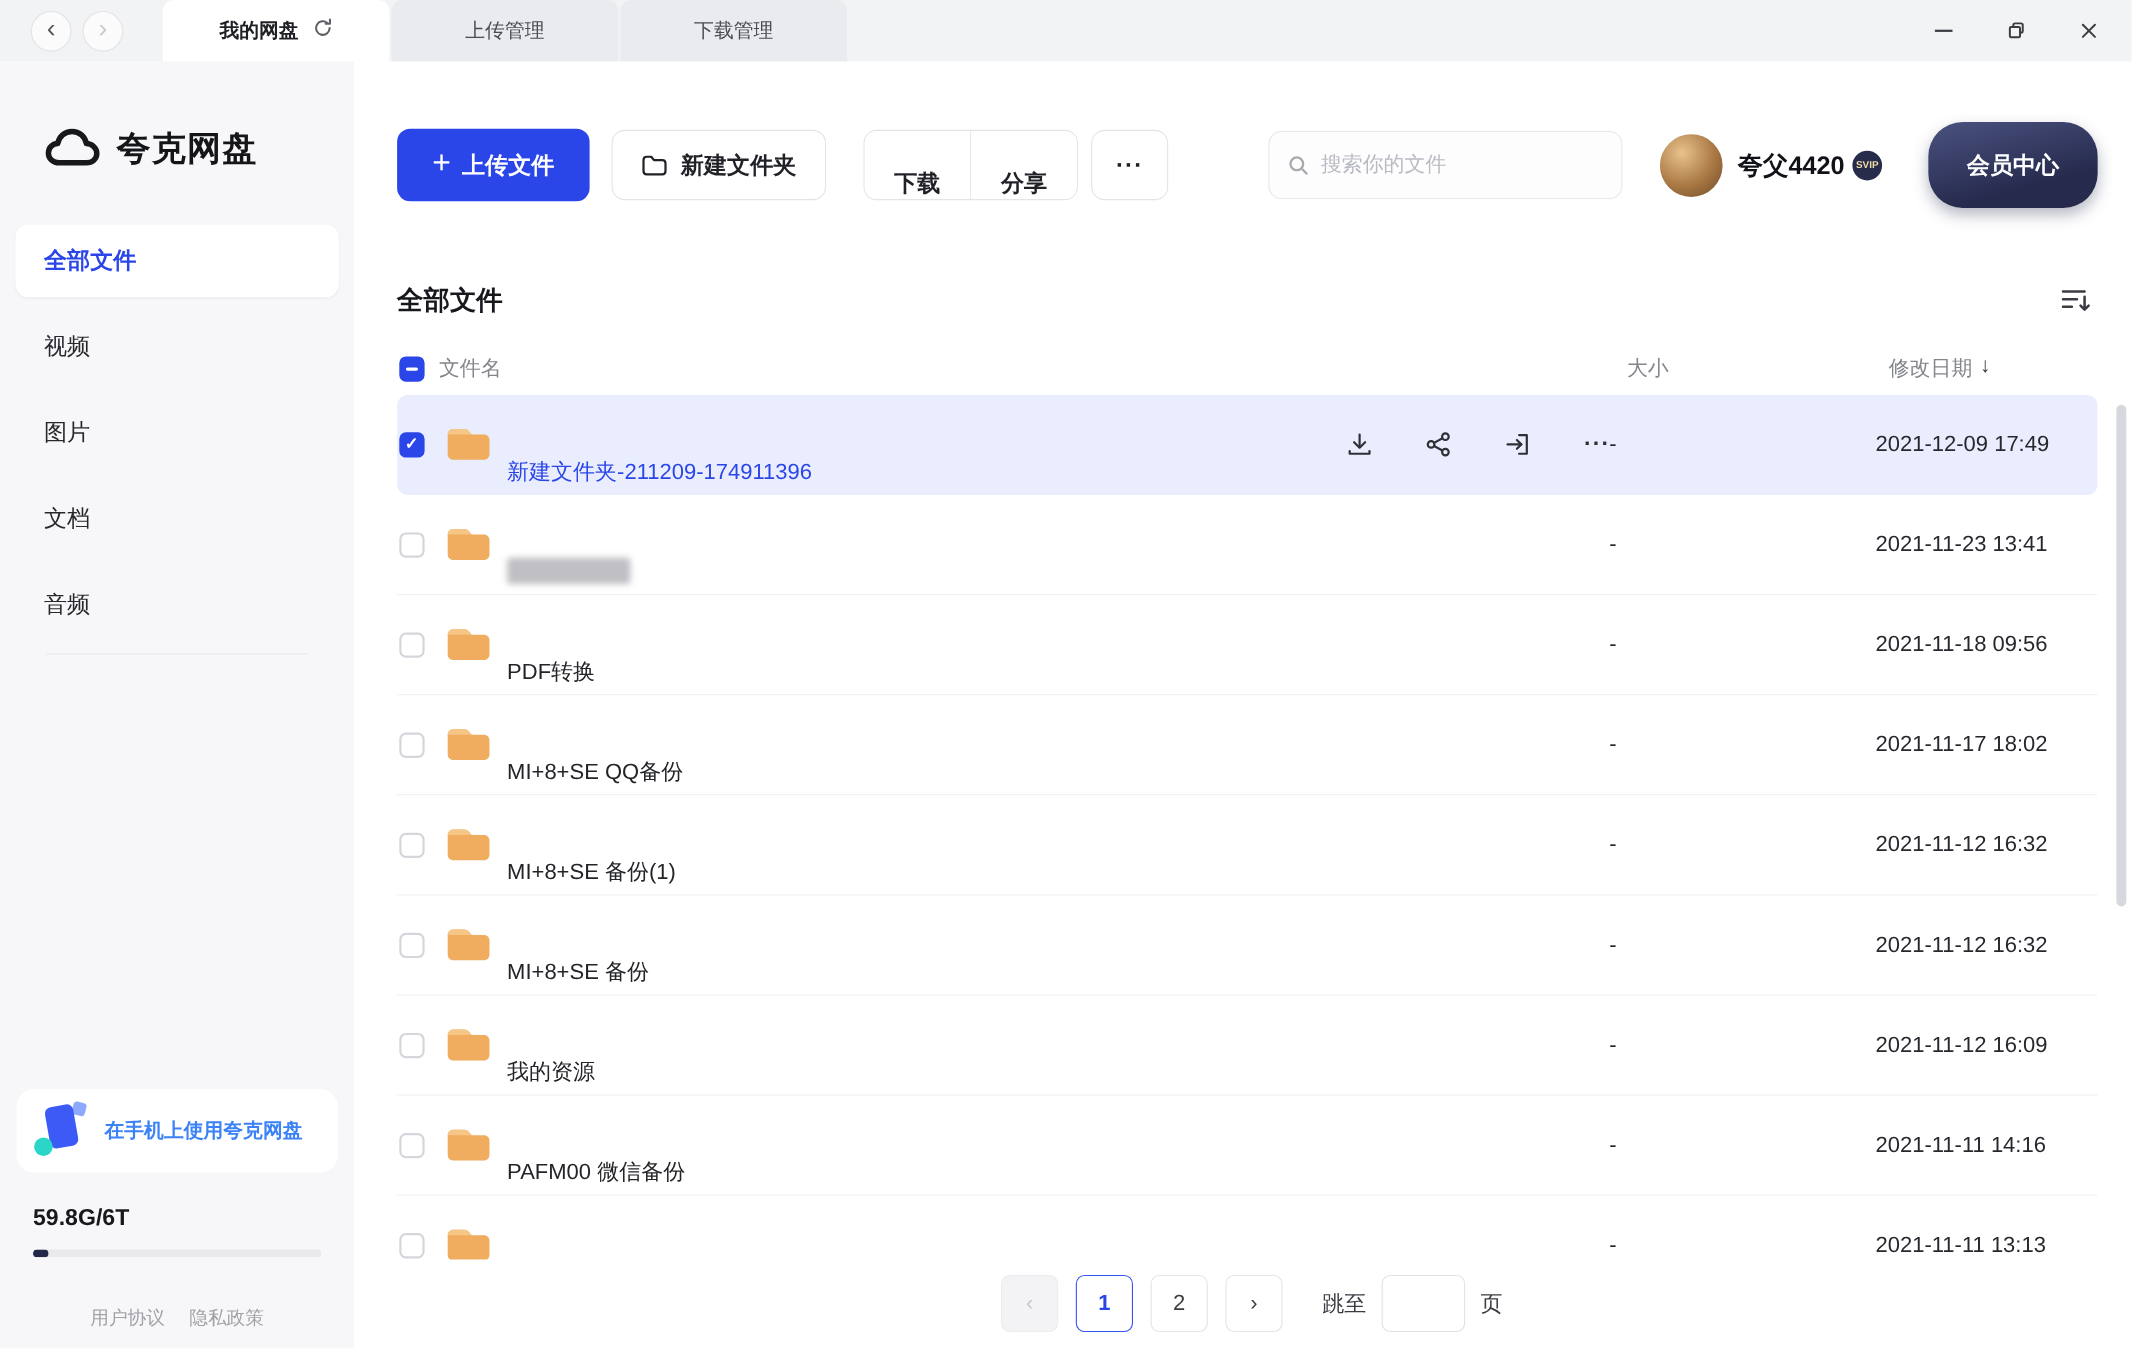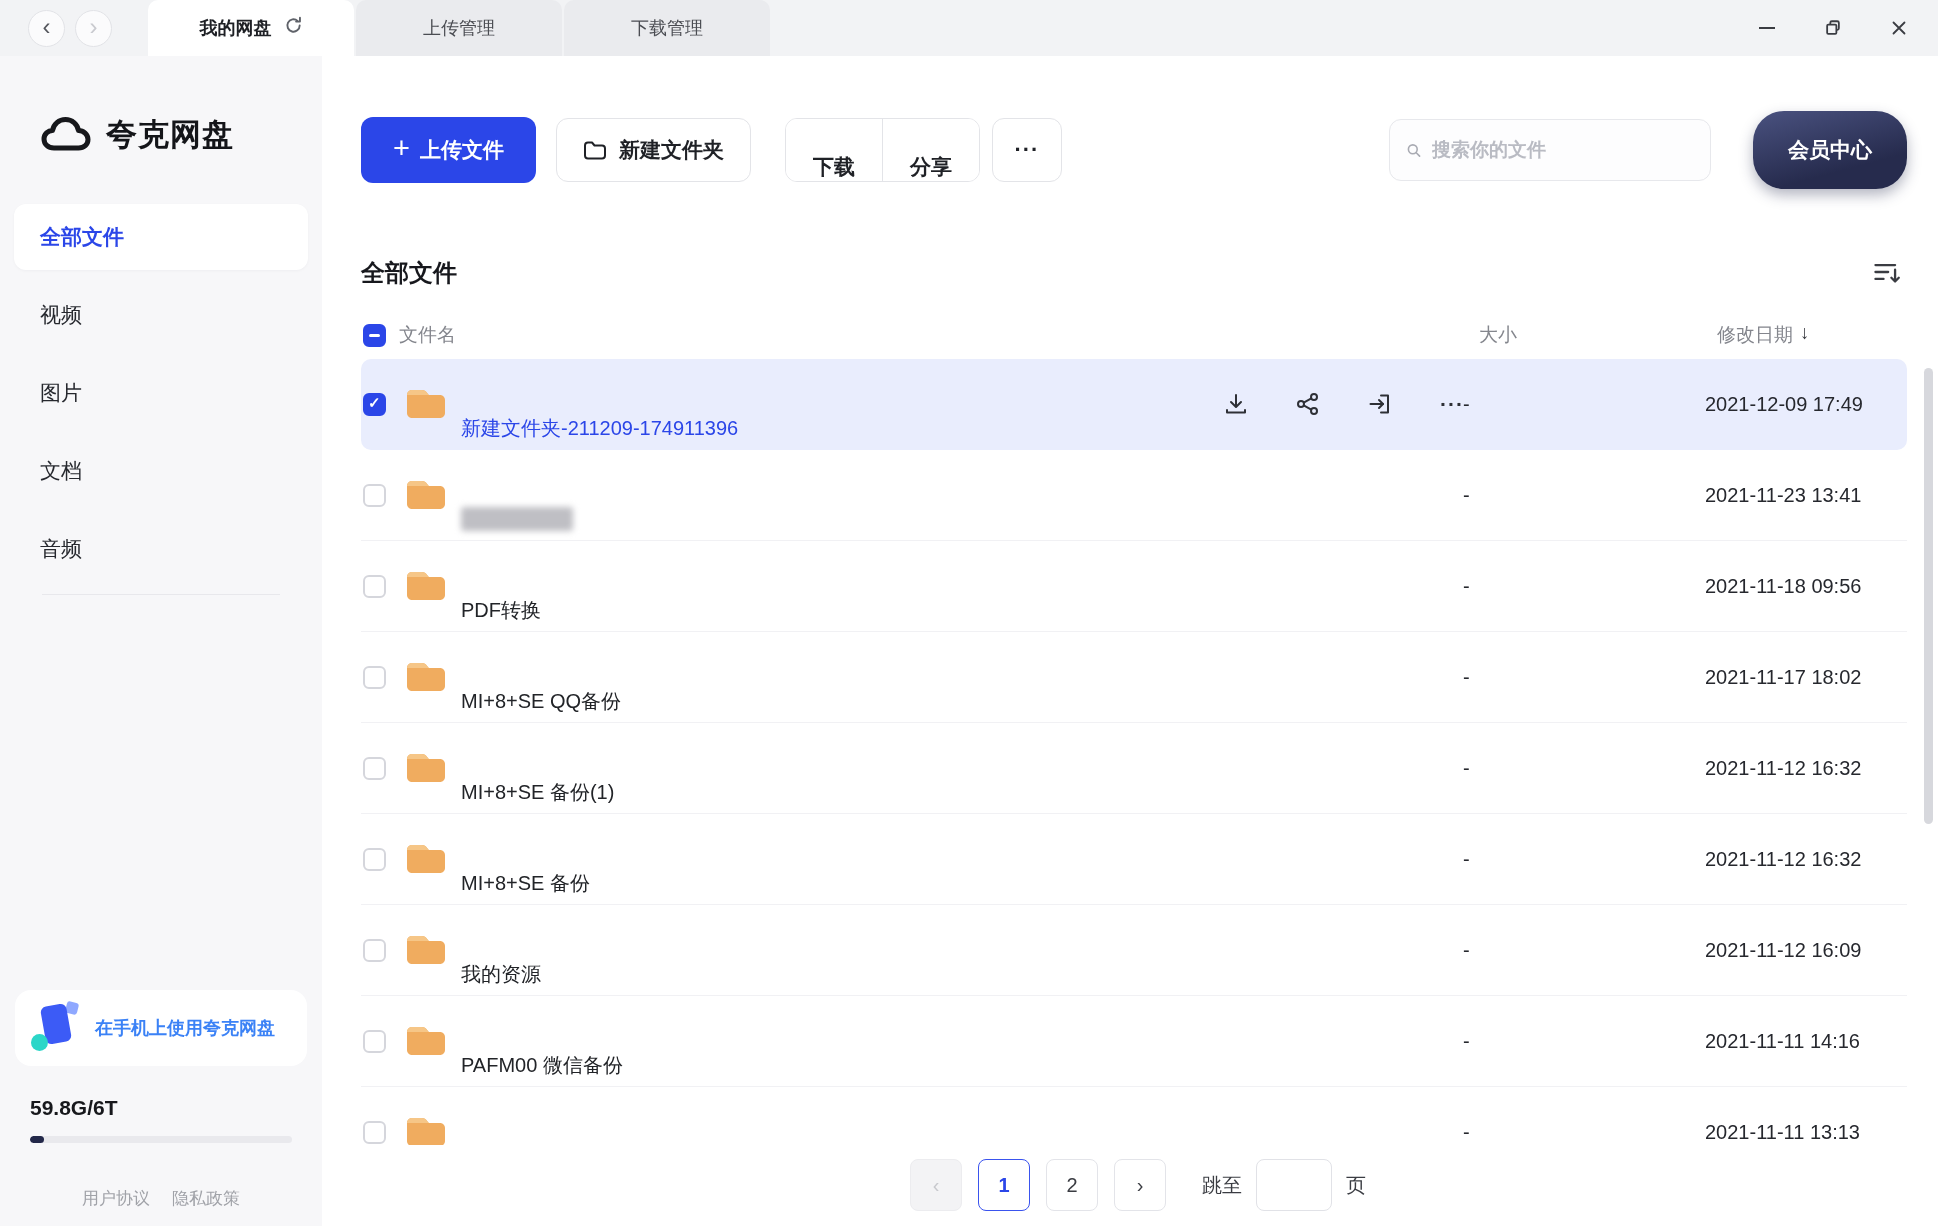--- a/index.html
+++ b/index.html
@@ -64,21 +64,21 @@
   .btn-group { margin-left:34px; height:64px; border:1px solid #E3E4E8; border-radius:12px; display:flex;
                align-items:stretch; overflow:hidden; background:#fff; }
   .btn-seg { padding:0 27px; display:flex; align-items:flex-end; font-size:21px; font-weight:700; color:#1F2126;
              background:#fff; border:none; }
   .seg-divider { width:1px; background:#E3E4E8; }
   .btn-more { margin-left:12px; width:70px; height:64px; border:1px solid #E3E4E8; border-radius:12px; background:#fff;
               font-size:22px; font-weight:700; color:#1F2126; display:flex; align-items:center; justify-content:center;
               letter-spacing:1px; }
   .search-box { margin-left:auto; width:322px; height:62px; border:1px solid #E7E8EC; border-radius:12px;
                 display:flex; align-items:center; padding:0 16px; gap:10px; background:#FDFDFE; }
-  .search-box input { border:none; outline:none; flex:1; font-size:19px; color:#1F2126; background:transparent;font-weight:bold; }
+  .search-box input { border:none; outline:none; flex:1; font-size:19px; color:#1F2126; background:transparent; }
   .search-box input::placeholder { color:#B9BBC3; }
   .user-cluster { display:flex; align-items:center; margin-left:34px; cursor:pointer; }
   .avatar { width:57px; height:57px; border-radius:50%;
             background:radial-gradient(circle at 35% 30%, #E9C28C, #A97844 55%, #6E4A26); }
   .user-name { margin-left:14px; font-size:23px; font-weight:700; color:#101217; }
   .svip { margin-left:7px; width:27px; height:27px; border-radius:50%; background:#272C4B; color:#EBD9A9;
           font-size:9px; font-weight:700; display:flex; align-items:center; justify-content:center; }
   .btn-member { margin-left:42px; height:78px; padding:0 35px; border-radius:31px; border:none;
                 background:linear-gradient(165deg,#4A5280 0%,#262B4D 70%); color:#fff; font-size:21px; font-weight:700;
                 box-shadow:0 6px 14px rgba(38,43,77,0.35); }
@@ -258,20 +258,25 @@
           </button>
 
         <div class="search-box">
           <svg width="21" height="21" viewBox="0 0 20 20" fill="none" stroke="#A9ABB3" stroke-width="2" stroke-linecap="round">
             <circle cx="8.5" cy="8.5" r="5.5"></circle>
               <path d="M12.8 12.8 17 17"></path>
           </svg>
           <input placeholder="搜索你的文件" style="">
         </div>
 
+        <div class="user-cluster">
+          <span class="avatar"></span>
+          <span class="user-name">夸父4420</span>
+          <span class="svip">SVIP</span>
+        </div>
         <button class="btn-member">
           <span>会员中心</span>
         </button>
       </div>
 
       <div class="section-head">
         <span class="section-title">全部文件</span>
         <button class="sort-btn">
           <svg width="30" height="30" viewBox="0 0 26 26" fill="none" stroke="#3A3C42" stroke-width="2" stroke-linecap="round" stroke-linejoin="round">
             <path d="M3 7h17M3 13h11M3 19h7"></path>

